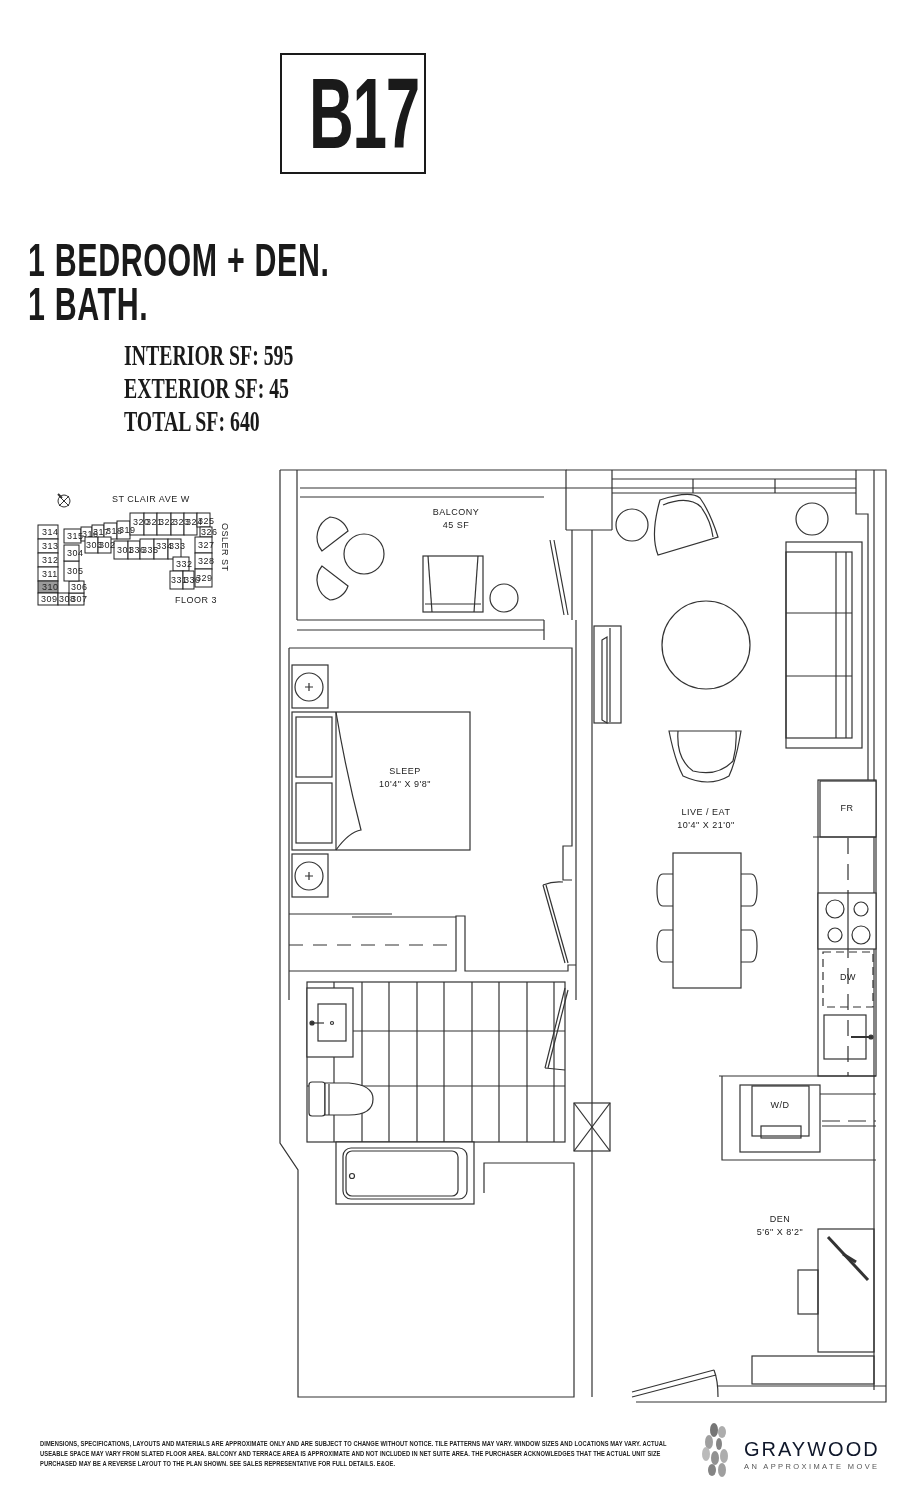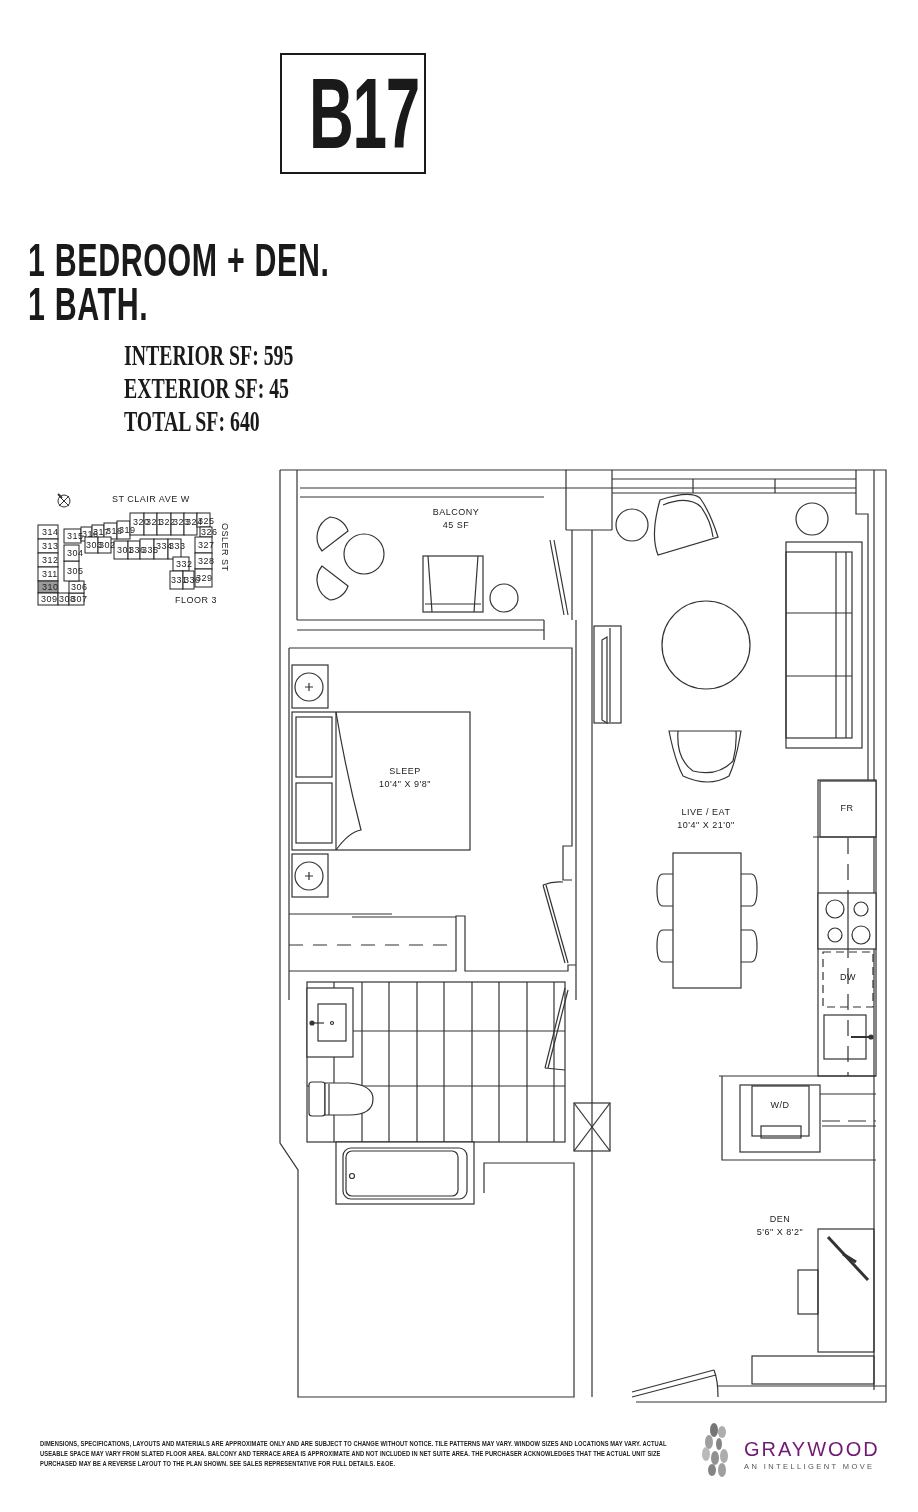--- a/index.html
+++ b/index.html
@@ -14,21 +14,21 @@
   .h1 { font-weight:bold; font-size:46px; line-height:44px; transform:scaleX(0.66); transform-origin:left top; white-space:nowrap; display:block; letter-spacing:1px; }
   #stats { position:absolute; left:124px; top:338px;font-family:Liberation Serif, serif; }
   .h2 { font-weight:bold; font-size:30px; line-height:33px; transform:scaleX(0.66); transform-origin:left top; white-space:nowrap; display:block; }
   #keyplan { position:absolute; left:30px; top:485px; width:215px; height:125px; }
   #floorplan { position:absolute; left:0; top:0; width:918px; height:1512px; pointer-events:none; }
   #floorplan .hit { pointer-events:auto; }
   .lbl { font-family:"Liberation Sans", sans-serif; font-size:9px; fill:#222; letter-spacing:0.5px; }
   #disclaimer { position:absolute; left:40px; top:1439px; width:640px; font-size:7px; line-height:10px;
                 letter-spacing:0.1px; color:#222; font-weight:bold; transform:scaleX(0.82); transform-origin:left top; width:780px; }
   #logo { position:absolute; left:700px; top:1420px; width:190px; height:60px; }
-  #logo-name { position:absolute; left:44px; top:18px; font-size:20px; letter-spacing:2px; color:#701a75; font-weight:normal; }
+  #logo-name { position:absolute; left:44px; top:18px; font-size:20px; letter-spacing:2px; color:#0f172a; font-weight:normal; }
   #logo-tag { position:absolute; left:44px; top:42px; font-size:7.5px; letter-spacing:2.4px; color:#555; white-space:nowrap; }
 </style>
 </head>
 <body>
 
 <div id="unit-box">
   <div id="unit-code">B17</div>
 </div>
 
 <div id="headline">
@@ -365,14 +365,14 @@
       <ellipse cx="9" cy="22" rx="4" ry="7" fill="#888"></ellipse>
       <ellipse cx="19" cy="24" rx="3" ry="6" fill="#666"></ellipse>
       <ellipse cx="6" cy="34" rx="4" ry="7" fill="#aaa"></ellipse>
       <ellipse cx="15" cy="38" rx="4" ry="7" fill="#777"></ellipse>
       <ellipse cx="24" cy="36" rx="4" ry="7" fill="#999"></ellipse>
       <ellipse cx="12" cy="50" rx="4" ry="6" fill="#666"></ellipse>
       <ellipse cx="22" cy="50" rx="4" ry="7" fill="#888"></ellipse>
     </g>
   </svg>
   <div id="logo-name">GRAYWOOD</div>
-  <div id="logo-tag">AN INTELLIGENT MOVE</div>
+  <div id="logo-tag">AN APPROXIMATE MOVE</div>
 </div>
 
 </body></html>

